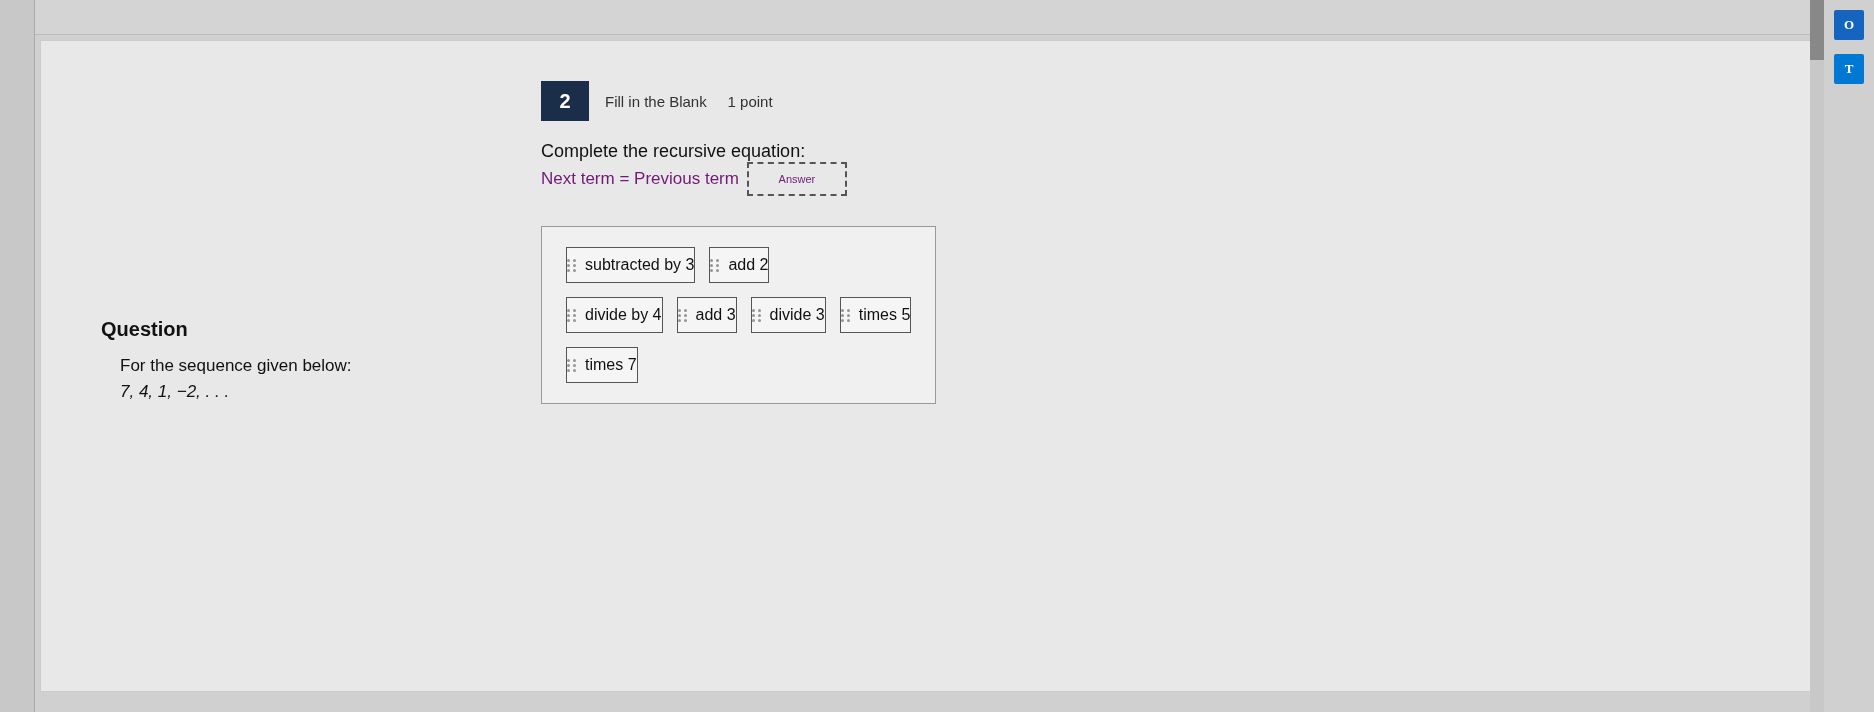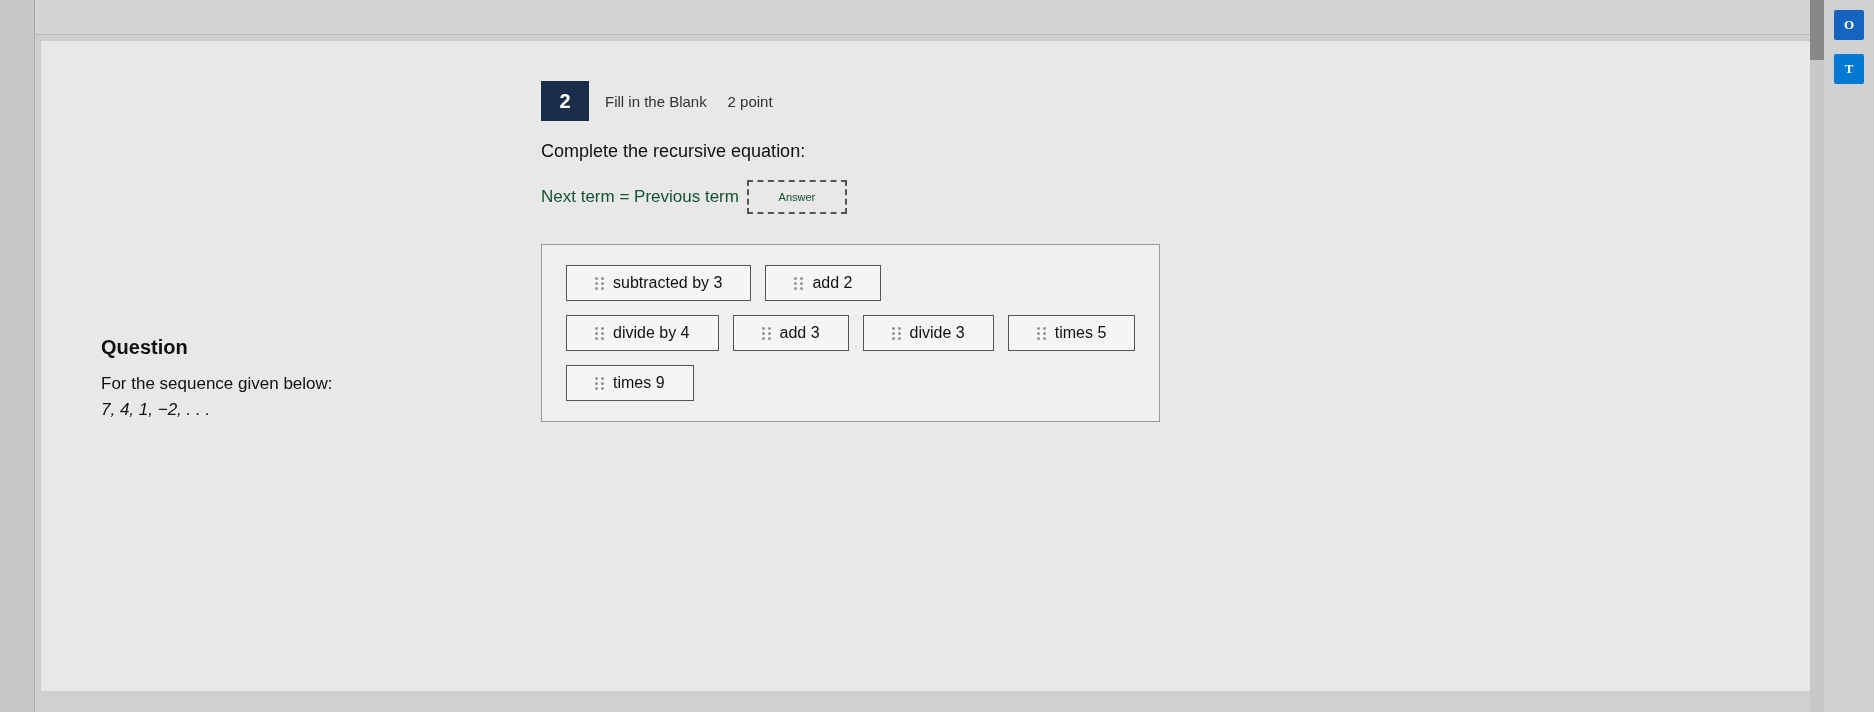--- a/index.html
+++ b/index.html
@@ -45,20 +45,21 @@
       margin-bottom: 12px;
       color: #111;
       font-family: Arial, sans-serif;
     }
 
     .question-text {
       font-size: 17px;
       color: #111;
       font-family: Arial, sans-serif;
       line-height: 1.5;
+      margin-left: 19px;
     }
 
     .answer-section {
       flex: 1;
       padding-top: 0px;
     }
 
     .question-header {
       display: flex;
       align-items: center;
@@ -81,32 +82,31 @@
 
     .question-meta {
       font-size: 15px;
       color: #333;
       font-family: Arial, sans-serif;
     }
 
     .recursive-label {
       font-size: 18px;
       color: #111;
-      margin-bottom: 18px;
       font-family: Arial, sans-serif;
     }
 
     .equation-row {
       display: flex;
       align-items: center;
       gap: 8px;
       margin-bottom: 30px;
       font-size: 17px;
       font-family: Arial, sans-serif;
-      color: #14532d;
+      color: #701a75;
     }
 
     .answer-box {
       border: 2px dashed #555;
       padding: 6px 18px;
       min-width: 100px;
       min-height: 34px;
       display: inline-flex;
       align-items: center;
       justify-content: center;
@@ -128,21 +128,21 @@
       flex-wrap: wrap;
     }
 
     .drag-row:last-child {
       margin-bottom: 0;
     }
 
     .drag-item {
       border: 1.5px solid #555;
       background-color: #f5f5f5;
-      padding: 8px 28px;
+      padding: 8px 0;
       font-size: 16px;
       font-family: Arial, sans-serif;
       color: #111;
       display: flex;
       align-items: center;
       gap: 8px;
       cursor: grab;
       white-space: nowrap;
     }
 
@@ -278,21 +278,21 @@
     </div>
 
     <div class="answer-section">
       
       
       <div class="question-header">
         <div class="question-number">2</div>
         <span class="question-meta">
           <span>Fill in the Blank</span>
           &nbsp;&nbsp;&nbsp;
-          <span>2 point</span>
+          <span>1 point</span>
         </span>
       </div>
 
       
       <div class="recursive-label">Complete the recursive equation:</div>
 
       
       <div class="equation-row">
         <span>Next term = Previous term</span>
         <div class="answer-box">
@@ -395,21 +395,21 @@
             <span class="drag-handle">
               <span class="drag-handle-dots">
                 <span class="dot"></span>
                   <span class="dot"></span>
                 <span class="dot"></span>
                   <span class="dot"></span>
                 <span class="dot"></span>
                   <span class="dot"></span>
               </span>
             </span>
-            <span>times 9</span>
+            <span>times 7</span>
           </div>
         </div>
 
       </div>
     </div>
   </div>
 </div>
 
 <div class="scrollbar" style="position:absolute; right:50px; top:0; width:14px; height:712px; background:#c8c8c8;">
   <div class="scrollbar-thumb" style="width:100%; height:60px; background:#888; margin-top:0;"></div>

